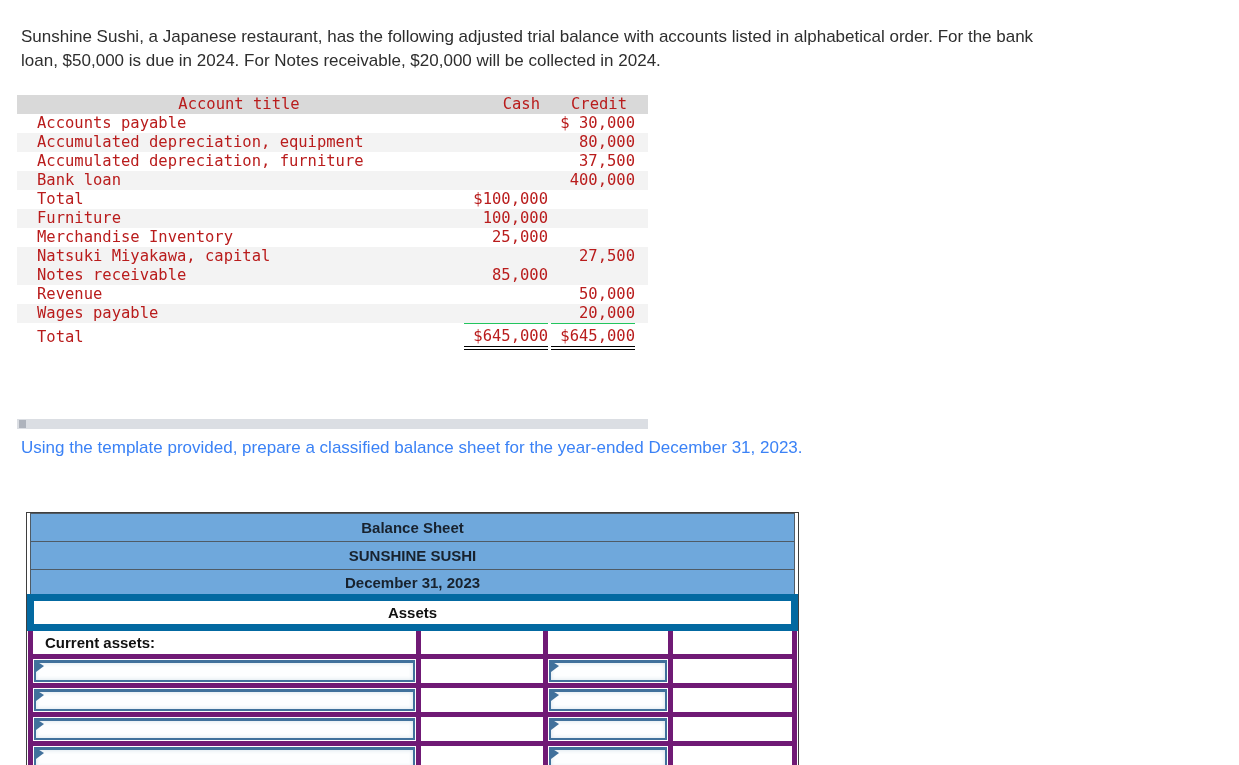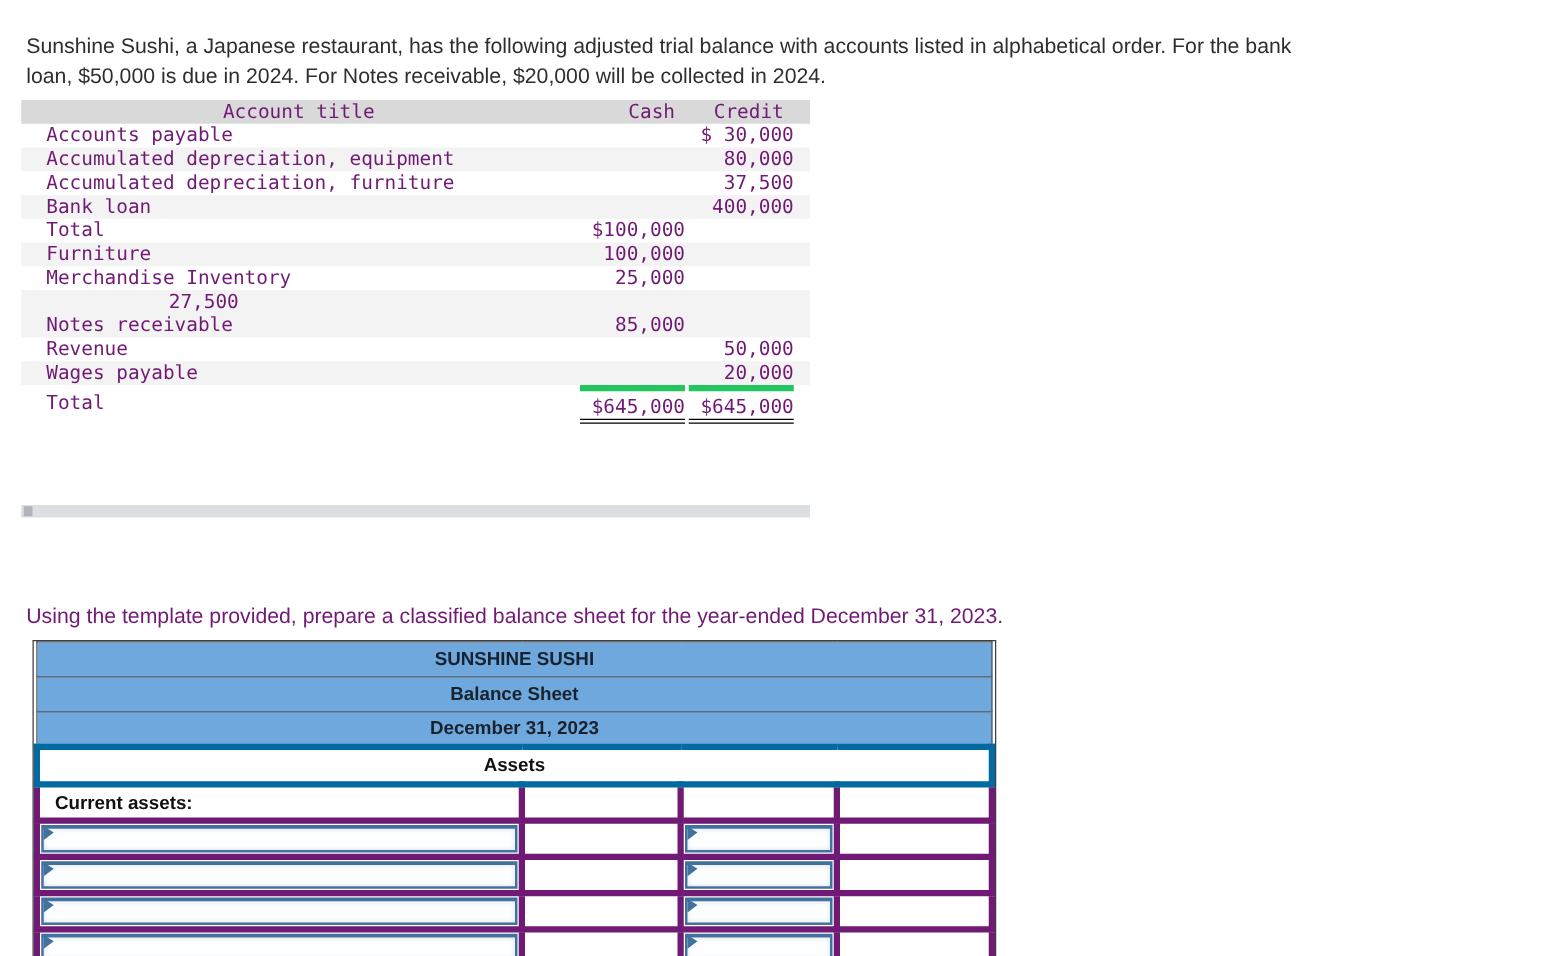--- a/index.html
+++ b/index.html
@@ -2,50 +2,50 @@
 <html><head>
 <meta charset="utf-8">
 <style>
   * { margin:0; padding:0; box-sizing:border-box; }
   html,body { width:1239px; height:765px; background:#ffffff; overflow:hidden; }
   body { position:relative; font-family:"Liberation Sans", sans-serif; }
 
   
   .intro { position:absolute; left:21px; top:25px; color:#2e2e2e; font-size:17px; line-height:23.5px; }
   .intro div { white-space:nowrap; }
-  .instruction { position:absolute; left:21px; top:483px; color:#701a75; font-size:17px; white-space:nowrap; }
+  .instruction { position:absolute; left:21px; top:438px; color:#3b82f6; font-size:17px; white-space:nowrap; }
 
   
-  .tb { position:absolute; left:17px; top:80px; width:631px;
-        font-family:"DejaVu Sans Mono", monospace; font-size:15.5px; color:#701a75; }
+  .tb { position:absolute; left:17px; top:95px; width:631px;
+        font-family:"DejaVu Sans Mono", monospace; font-size:15.5px; color:#b91c1c; }
   .tb-row { display:flex; height:19px; line-height:19px; padding-right:13px; }
   .tb-row.alt { background:#f3f3f3; }
   .tb-header { background:#d9d9d9; }
   .tb-acct { flex:1; padding-left:20px; white-space:nowrap; overflow:hidden; }
   .tb-header .tb-acct { text-align:center; padding-left:0; }
   .tb-debit, .tb-credit { width:87px; text-align:right; white-space:nowrap; }
   .tb-header .tb-debit, .tb-header .tb-credit { padding-right:8px; }
   .tb-total { display:flex; height:30px; padding-right:13px; }
   .tb-total .tb-acct { padding-top:5px; }
   .tb-total .amt { display:inline-block; min-width:84px; 
-                   border-top:5px solid #22c55e; border-bottom:4px double #000;
+                   border-top:1px solid #22c55e; border-bottom:4px double #000;
                    padding-top:4px; padding-bottom:1px; line-height:17px; }
   .tb-scrollbar { position:absolute; left:0; top:324px; width:631px; height:10px; background:#dbdee3; }
   .tb-scroll-thumb { position:absolute; left:2px; top:1px; width:7px; height:8px; background:#aeb3bc; }
 
   
   .bs { position:absolute; left:27px; top:513px; width:764px;
         border-collapse:collapse; table-layout:fixed;
         font-family:"Liberation Sans", sans-serif; }
   .bs td { border:5px solid #701a75; padding:0; vertical-align:middle; }
   .bs { border:1px solid #3f3f3f; outline:1px solid #3f3f3f; }
   .bs tr.blue td { background:#6fa8dc; border:1px solid #4f5b66;
                    text-align:center; font-weight:bold; font-size:15px; color:#18222e; height:28px; }
   .bs tr.assets td { text-align:center; font-weight:bold; font-size:15px; color:#111111;
-                     height:30px; border:5px solid #0369a1; }
+                     height:30px; border:7px solid #0369a1; }
   .bs tr.label-row td { height:29px; }
   .bs td.lbl { font-weight:bold; font-size:15px; color:#111111; padding-left:12px; }
   .bs tr.input-row td { height:29px; position:relative; }
   .cell-box { position:absolute; inset:1px; border:2px solid #41719c; border-top-width:3px;
               background:#fdfeff; box-shadow:inset 0 0 4px rgba(65,113,156,0.22); cursor:text; }
   .tri { position:absolute; left:0; top:-2px; width:0; height:0;
          border-top:5px solid transparent; border-bottom:6px solid transparent;
          border-left:8px solid #41719c; }
 </style>
 </head>
@@ -92,20 +92,21 @@
     <div class="tb-acct">Furniture</div>
     <div class="tb-debit">100,000</div>
     <div class="tb-credit"></div>
   </div>
   <div class="tb-row">
     <div class="tb-acct">Merchandise Inventory</div>
     <div class="tb-debit">25,000</div>
     <div class="tb-credit"></div>
   </div>
   <div class="tb-row alt">
+    <div class="tb-acct">Natsuki Miyakawa, capital</div>
     <div class="tb-debit"></div>
     <div class="tb-credit">27,500</div>
   </div>
   <div class="tb-row alt">
     <div class="tb-acct">Notes receivable</div>
     <div class="tb-debit">85,000</div>
     <div class="tb-credit"></div>
   </div>
   <div class="tb-row">
     <div class="tb-acct">Revenue</div>
@@ -133,24 +134,24 @@
 
 <table class="bs">
   <colgroup>
       <col style="width:388px">
       <col style="width:127px">
       <col style="width:125px">
       <col style="width:124px">
     </colgroup>
   <tbody>
       <tr class="blue">
+    <td colspan="4">Balance Sheet</td>
+  </tr>
+  <tr class="blue">
     <td colspan="4">SUNSHINE SUSHI</td>
-  </tr>
-  <tr class="blue">
-    <td colspan="4">Balance Sheet</td>
   </tr>
   <tr class="blue">
     <td colspan="4">December 31, 2023</td>
   </tr>
   <tr class="assets">
     <td colspan="4">Assets</td>
   </tr>
   <tr class="label-row">
     <td class="lbl">Current assets:</td>
     <td></td>

